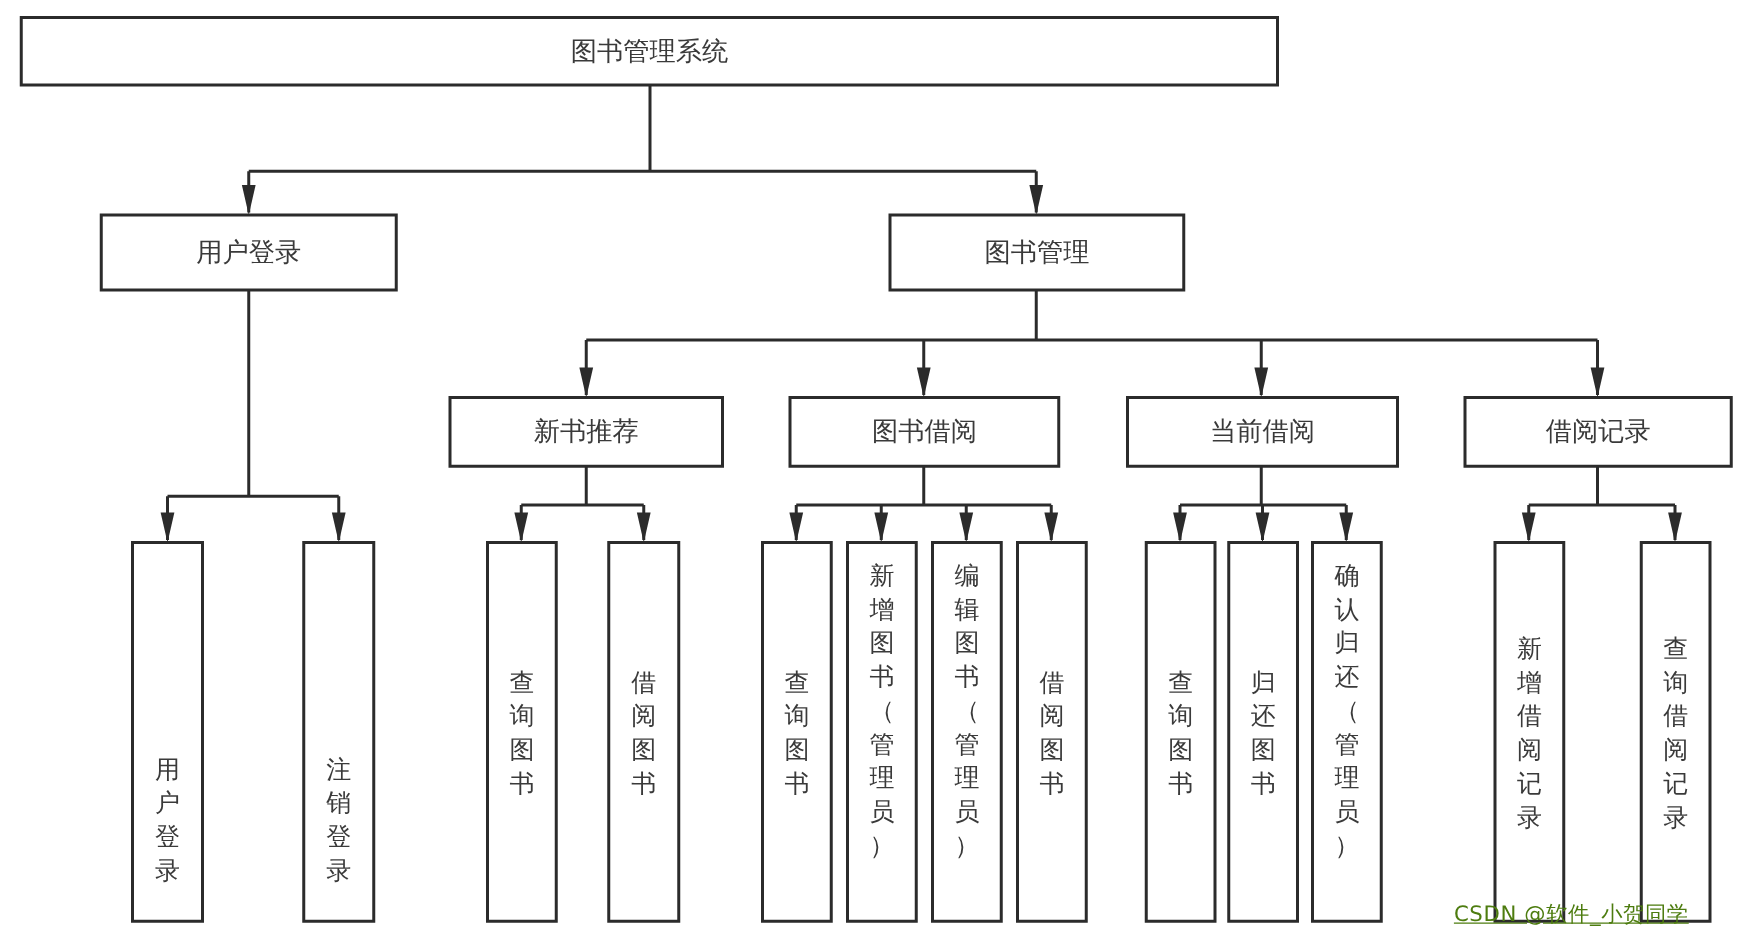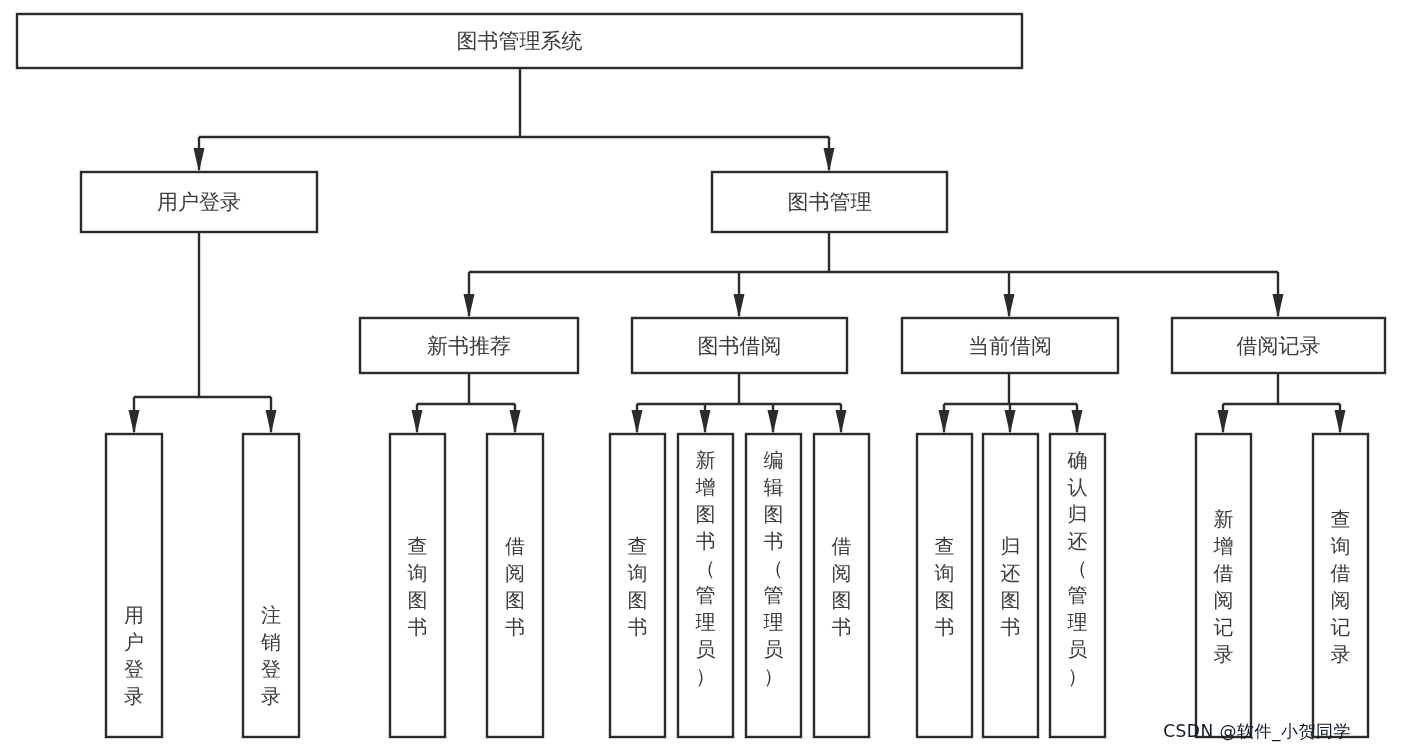--- a/index.html
+++ b/index.html
@@ -53,26 +53,27 @@
   .leaf-label {
     fill: #3a3a3a;
     font-family: "DejaVu Sans", "Liberation Sans", sans-serif;
     font-size: 20px;
     text-anchor: middle;
   }
   .watermark-text {
     position: absolute;
     right: 8px;
     bottom: 4px;
-    color: #0f172a;
+    color: #4d7c0f;
     font-size: 17px;
     font-family: "DejaVu Sans", "Liberation Sans", sans-serif;
     white-space: nowrap;
     letter-spacing: 0.5px;
     user-select: none;
+    text-decoration: underline;
   }
 </style>
 </head>
 <body>
 
 <div id="diagram-root">
   <svg id="diagram-svg" viewBox="0 0 1405 747">
     <g id="connector-layer">
         <g>
           <path d="M 520 68 L 520 137" class="connector"></path>

